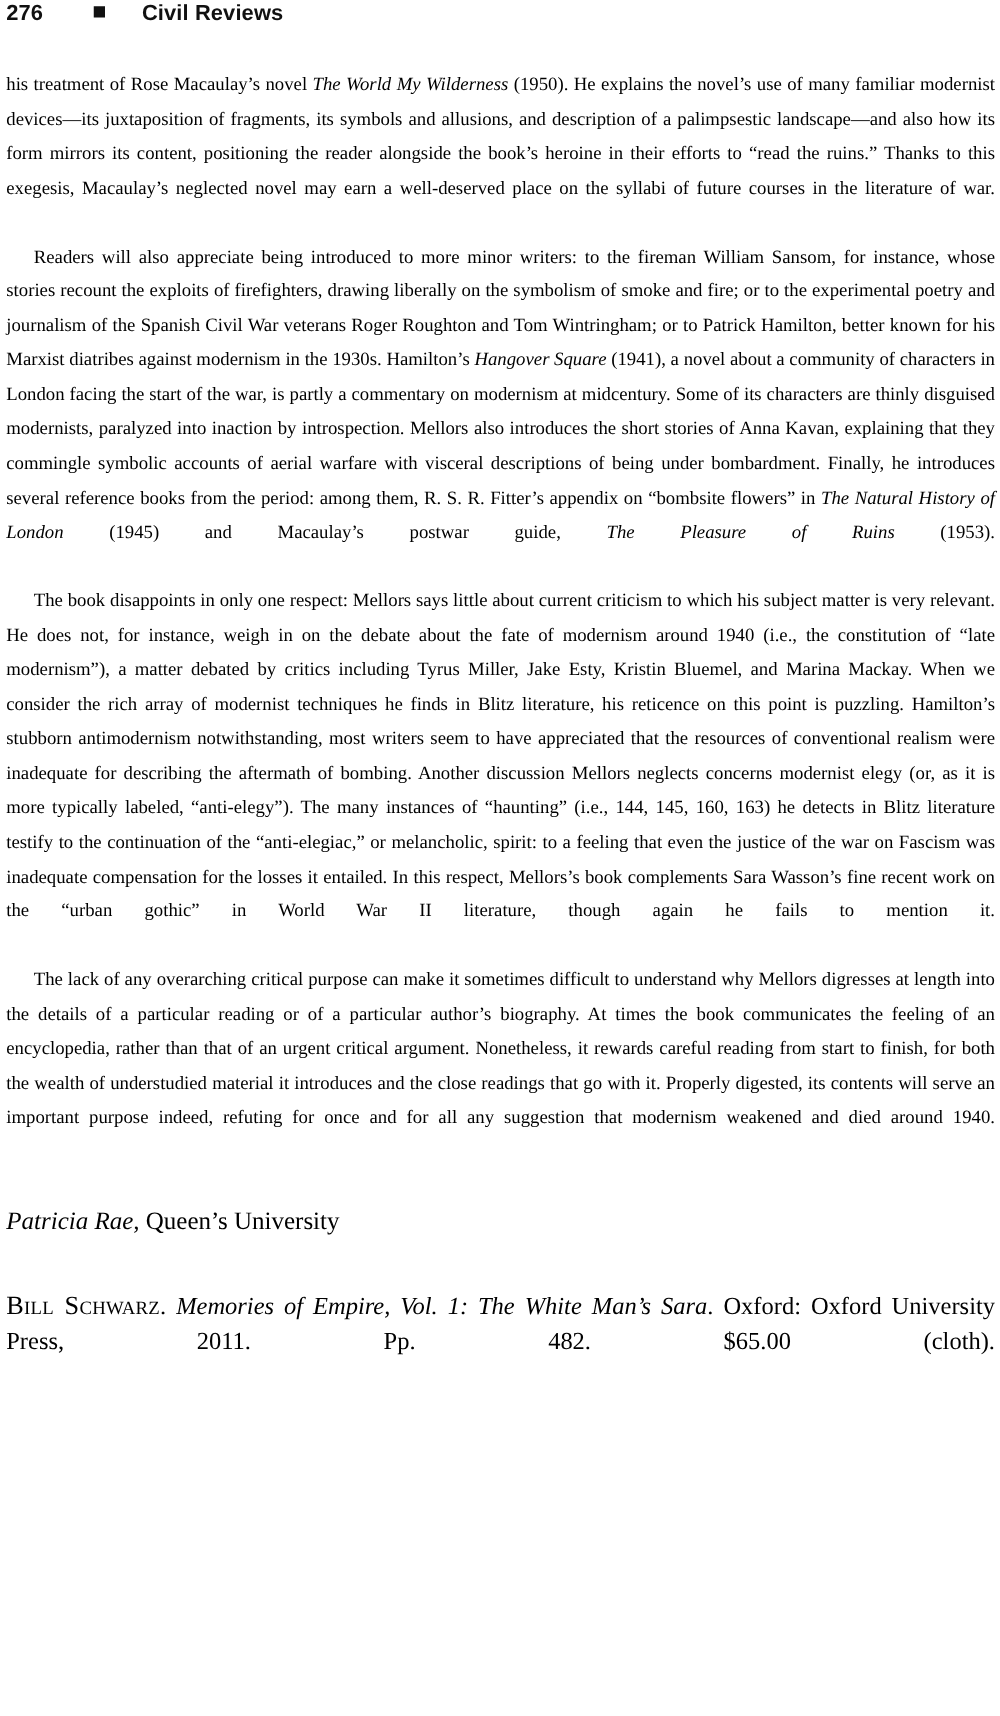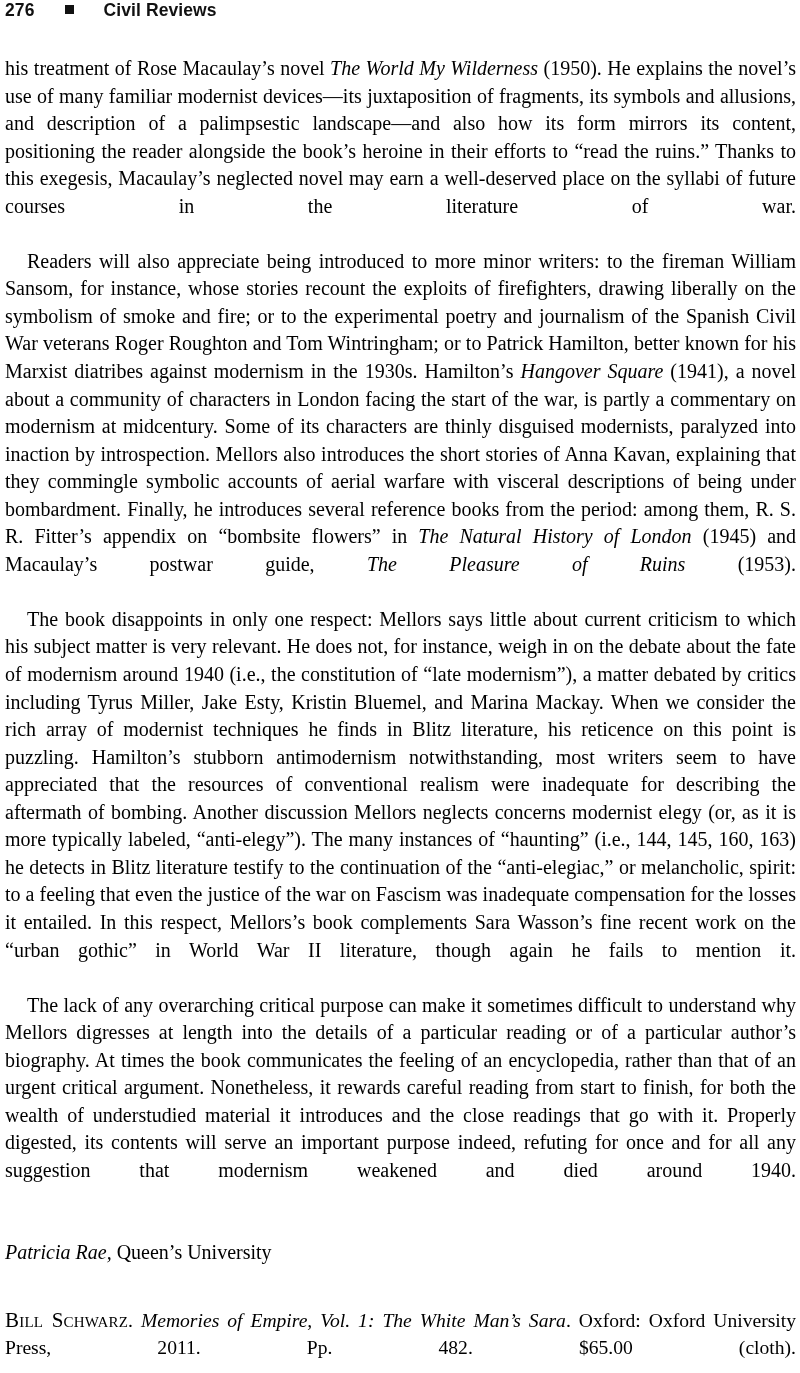--- a/index.html
+++ b/index.html
@@ -34,21 +34,21 @@
     height: 30px;
     display: flex;
     align-items: flex-start;
     font-family: "Liberation Sans", "DejaVu Sans", sans-serif;
     font-weight: bold;
     font-size: 17.5px;
     letter-spacing: 0.1px;
     color: #111111;
   }
   .running-head .folio {
-    margin-right: 30px;
+    margin-right: 40px;
   }
   .running-head .rh-square {
     display: inline-block;
     width: 9px;
     height: 9px;
     background: #111111;
     margin-right: 30px;
     position: relative;
     top: 5px;
   }
@@ -61,21 +61,21 @@
     position: absolute;
     top: 55px;
     left: 5px;
     width: 791px;
   }
 
   p.body {
     margin: 0;
     text-align: justify;
     text-justify: inter-word;
-    font-size: 20px;
+    font-size: 15px;
     line-height: 27.55px;
     hyphens: manual;
     -webkit-hyphens: manual;
   }
   p.body.indent {
     text-indent: 22px;
   }
   
   p.body::after {
     content: "";

